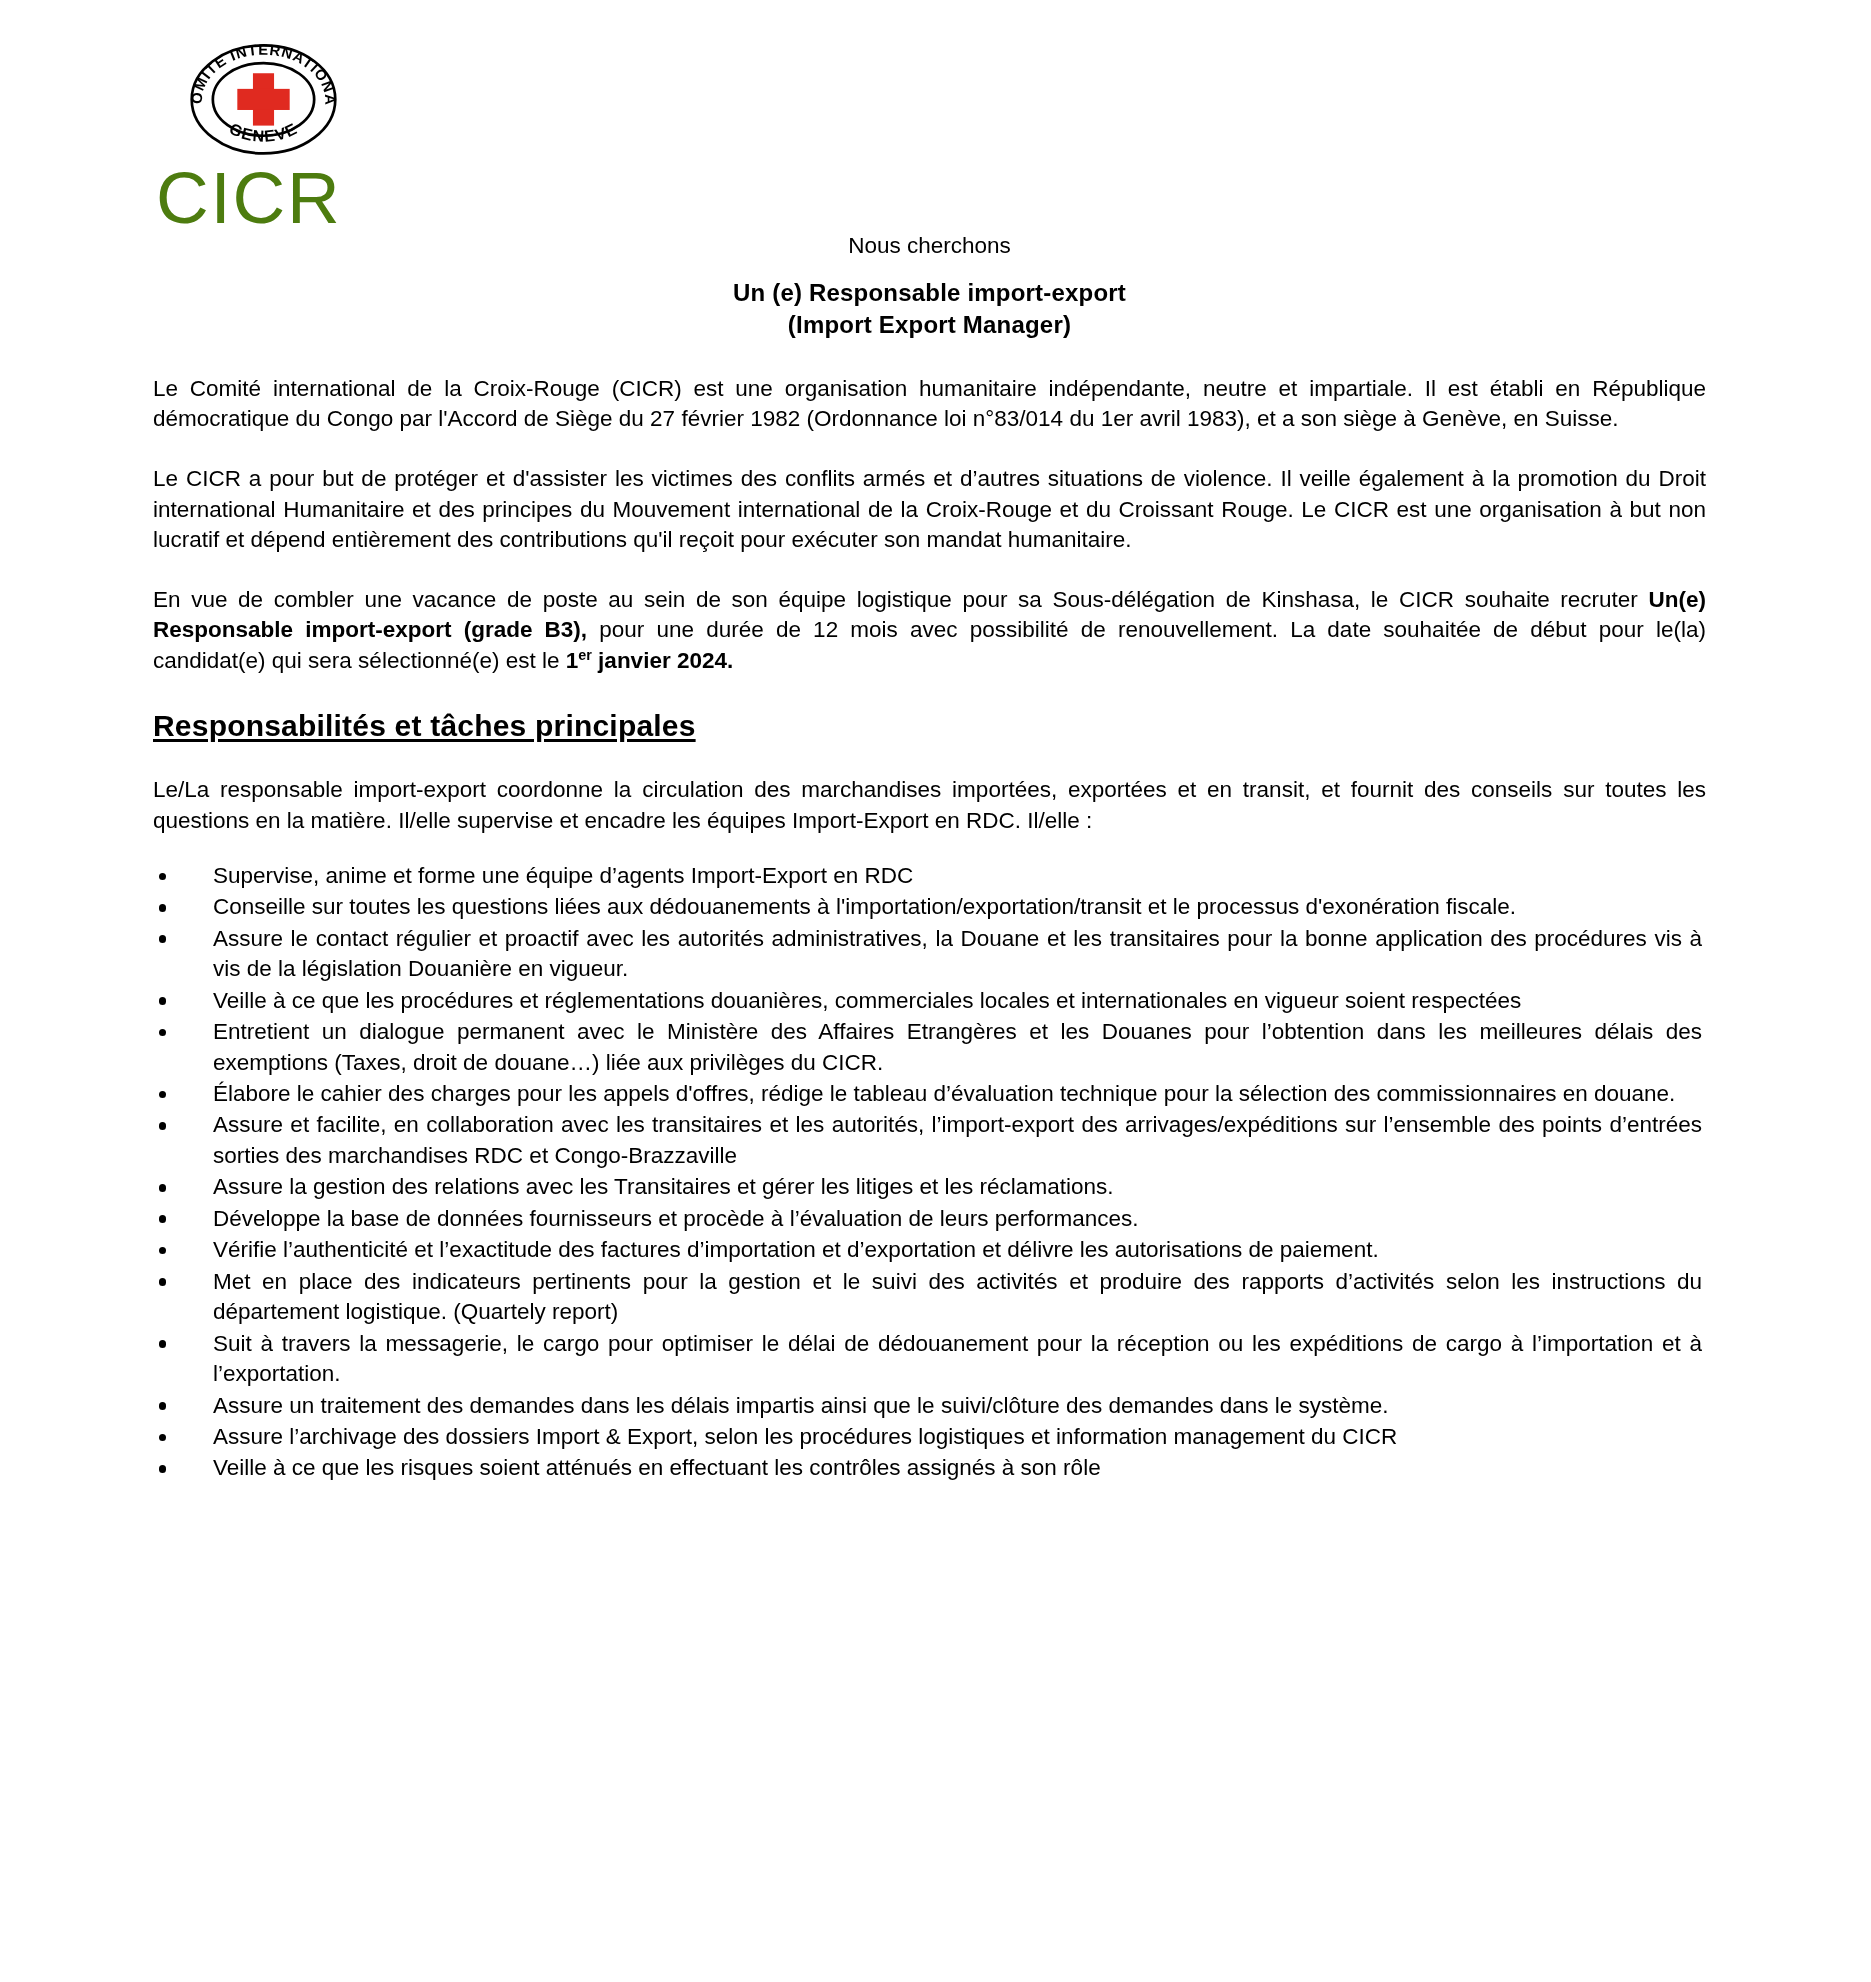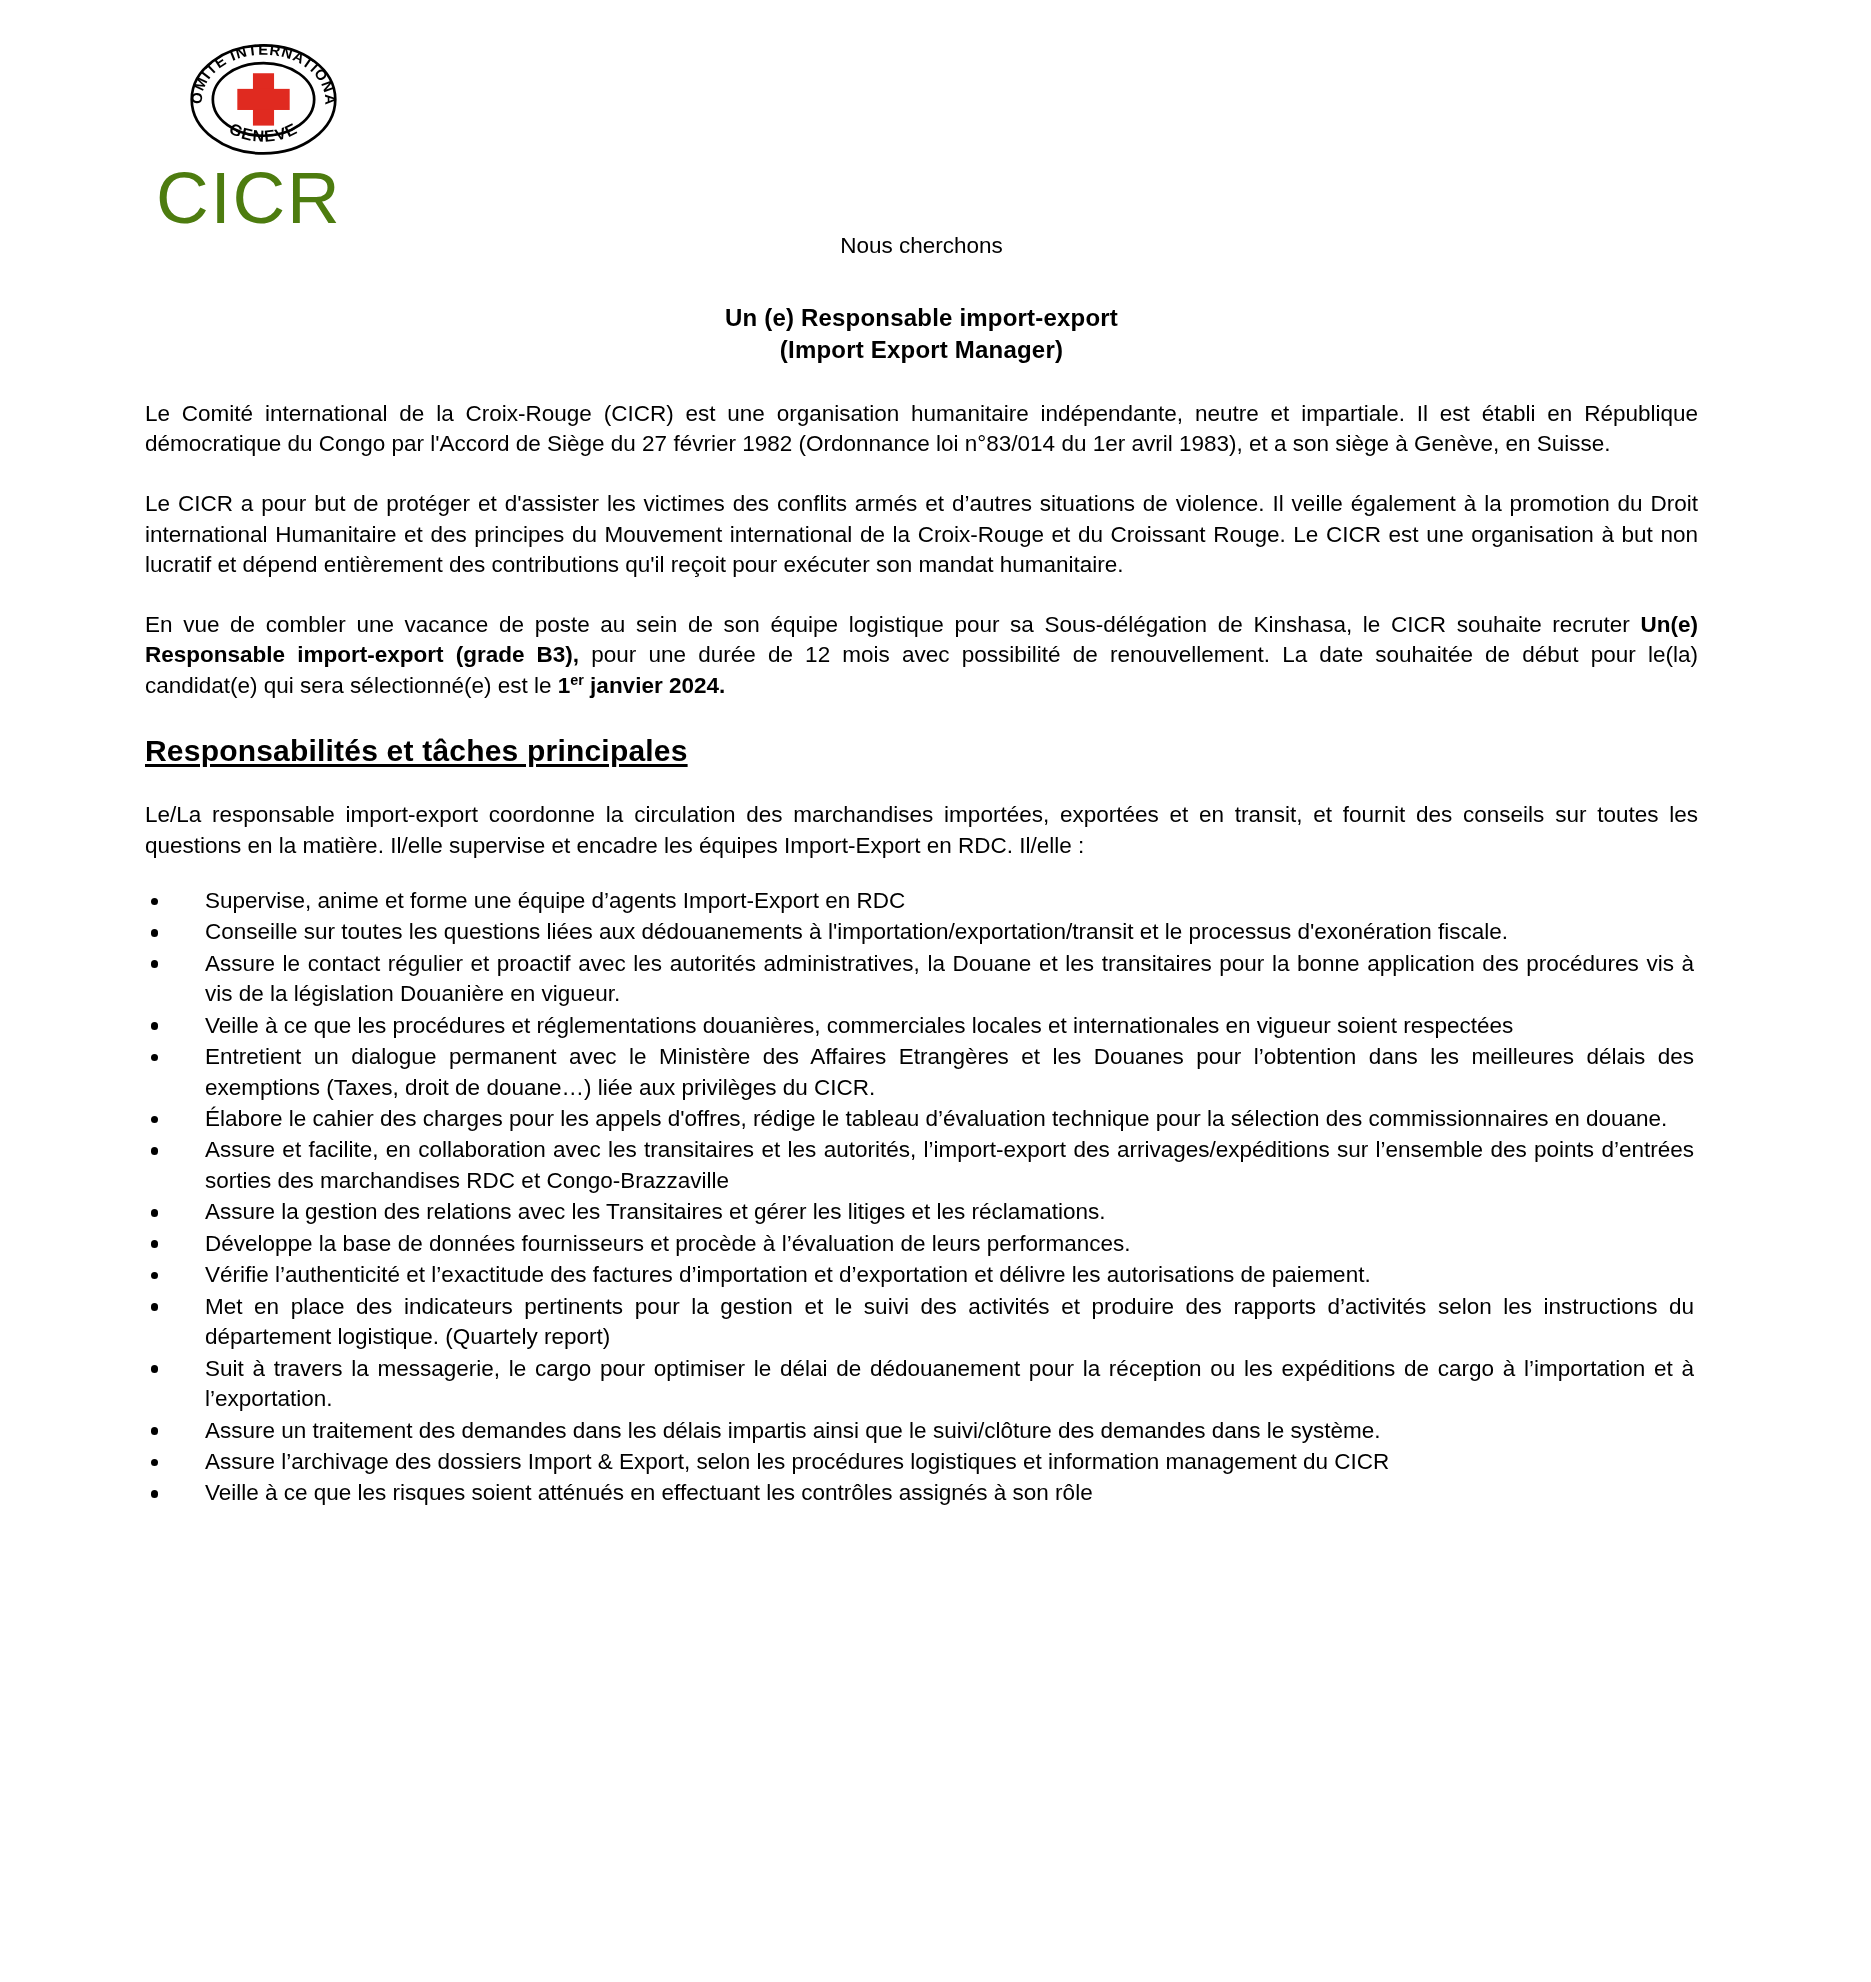--- a/index.html
+++ b/index.html
@@ -37,42 +37,42 @@
     letter-spacing: 1.7px;
     line-height: 1;
     margin-top: 5.1px;
     margin-left: 5.1px;
     color: #4d7c0f;
   }
 
   
   #doc {
     position: absolute;
-    left: 145px;
+    left: 153px;
     top: 231px;
     width: 1553px;
     font-size: 22.5px;
     line-height: 1.36;
   }
   .bold   { font-weight: bold; }
 
   .lead-line {
     text-align: center;
     font-size: 22.5px;
     font-weight: 400;
     margin: 0;
   }
   .title-line {
     text-align: center;
     font-size: 24px;
     font-weight: bold;
     letter-spacing: 0.2px;
     margin: 0;
   }
-  .title-line.first { margin-top: 40px; }
+  .title-line.first { margin-top: 15px; }
 
   p.para {
     margin: 0;
     text-align: justify;
     text-justify: inter-word;
     font-size: 22.5px;
     line-height: 1.36;
   }
   .gap-lg { height: 32px; }
   .gap-md { height: 29px; }

